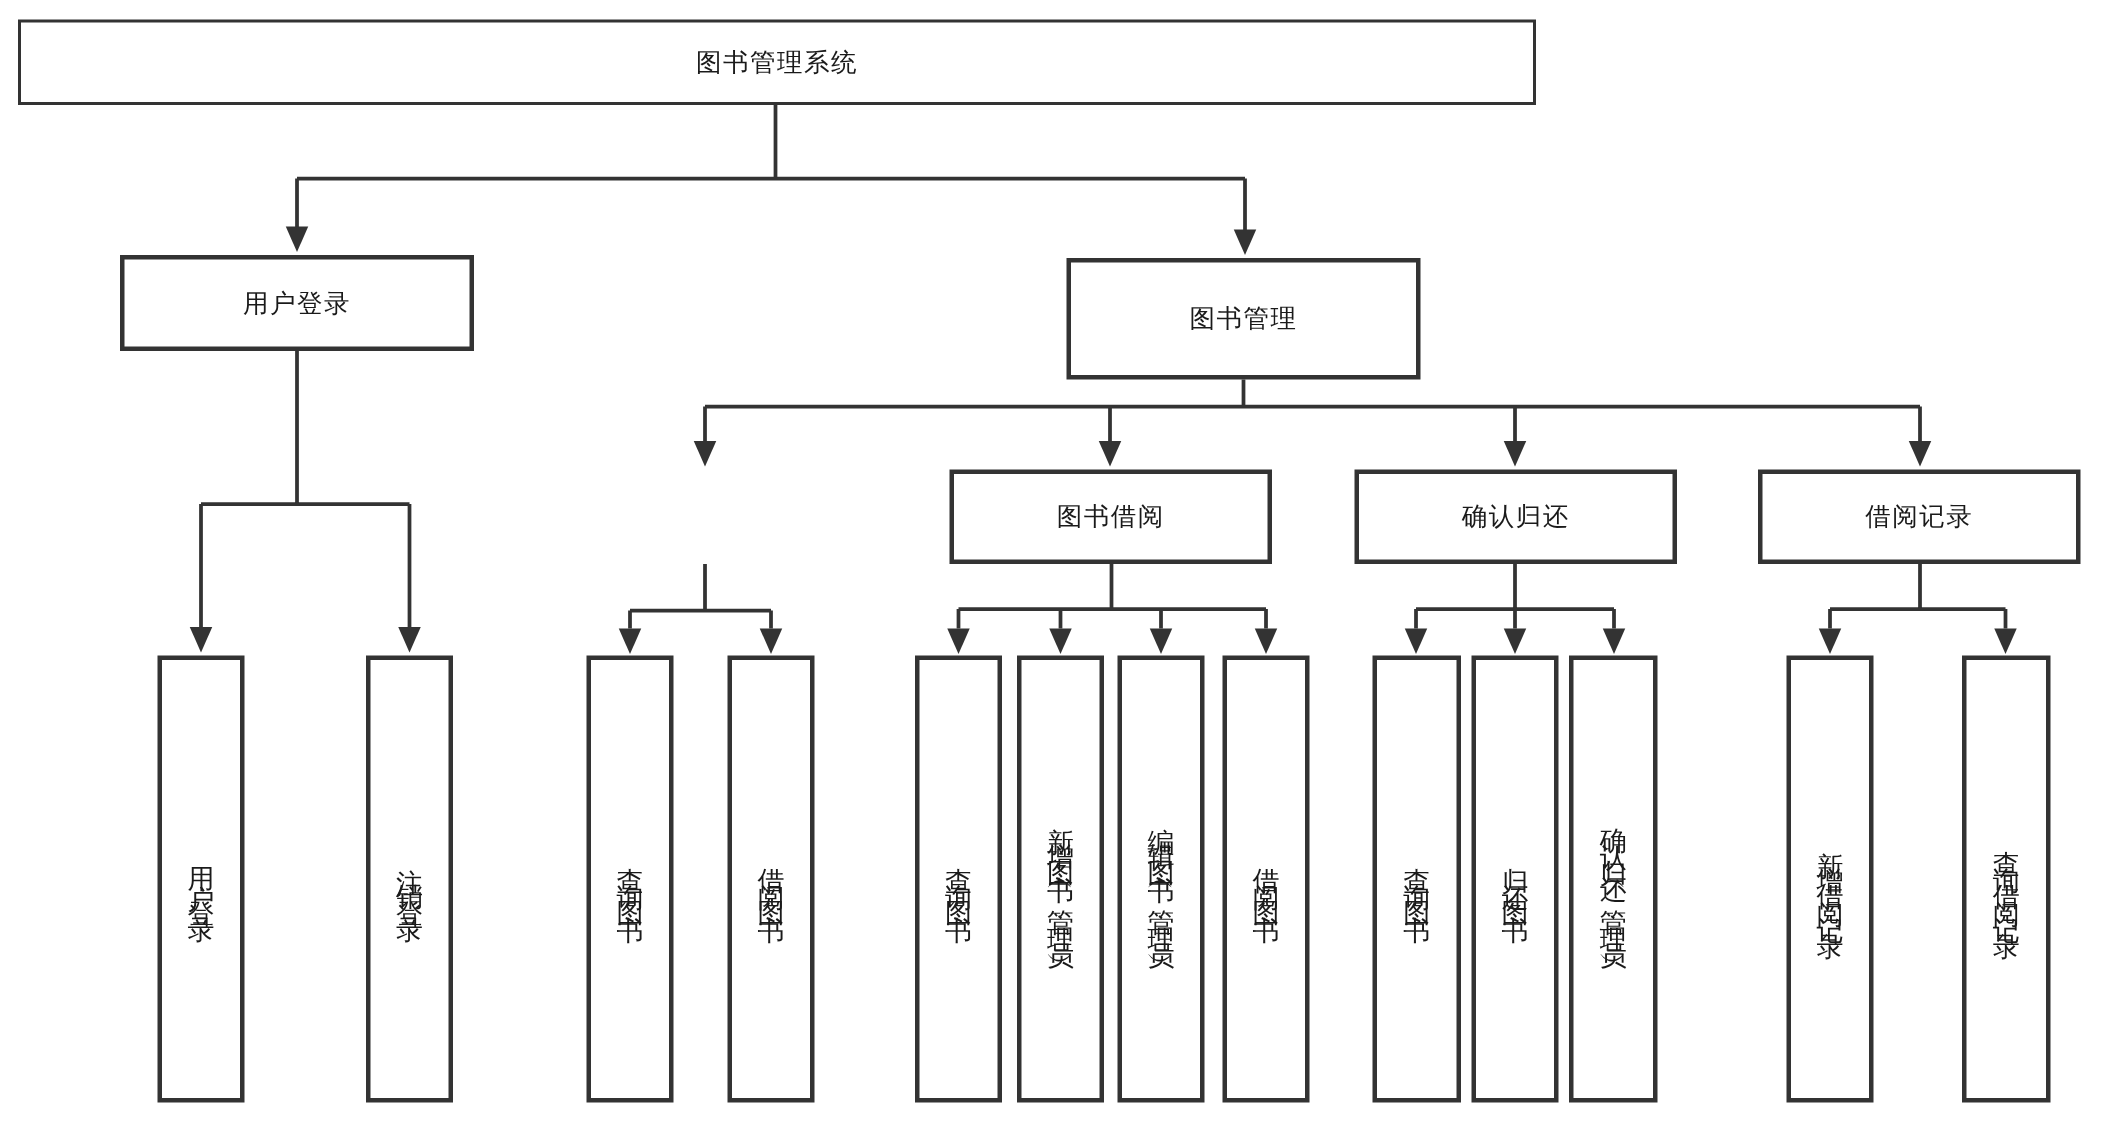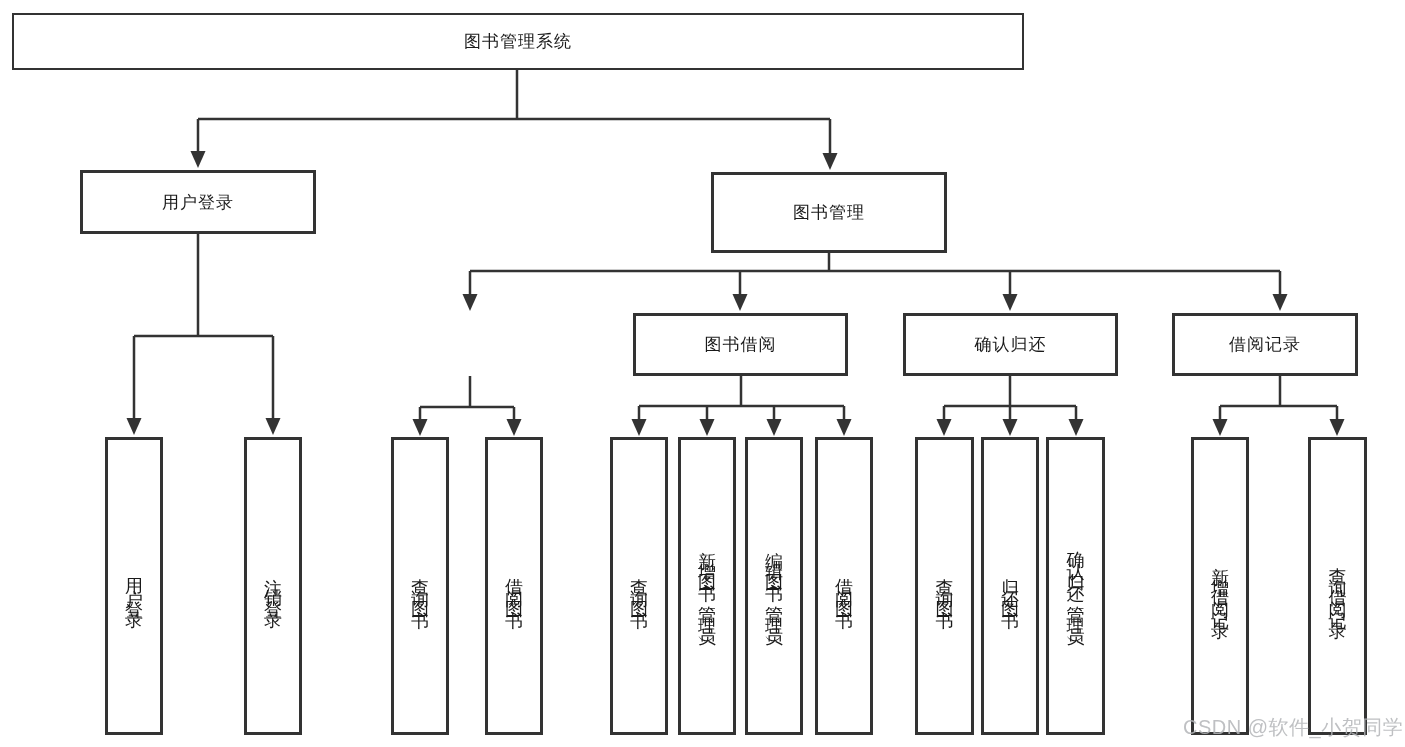--- a/index.html
+++ b/index.html
@@ -109,21 +109,21 @@
   <div class="node" style="left:711px;top:172px;width:236px;height:81px">
     <span class="lbl">图书管理</span>
   </div>
 
   <div class="node" style="left:633px;top:313px;width:215px;height:63px">
     <span class="lbl">图书借阅</span>
   </div>
   <div class="node" style="left:903px;top:313px;width:215px;height:63px">
     <span class="lbl">确认归还</span>
   </div>
-  <div class="node" style="left:1172px;top:313px;width:186px;height:63px">
+  <div class="node" style="left:1172px;top:313px;width:215px;height:63px">
     <span class="lbl">借阅记录</span>
   </div>
 
   <div class="node" style="left:105px;top:437px;width:58px;height:298px">
     <span class="vlbl">用户登录</span>
   </div>
   <div class="node" style="left:244px;top:437px;width:58px;height:298px">
     <span class="vlbl">注销登录</span>
   </div>
 
@@ -157,15 +157,14 @@
     <span class="vlbl">确认归还（管理员）</span>
   </div>
 
   <div class="node" style="left:1191px;top:437px;width:58px;height:298px">
     <span class="vlbl">新增借阅记录</span>
   </div>
   <div class="node" style="left:1308px;top:437px;width:59px;height:298px">
     <span class="vlbl">查询借阅记录</span>
   </div>
 
-  <div id="watermark">CSDN @软件_小贺同学</div>
 
 </div>
 
 </body></html>

